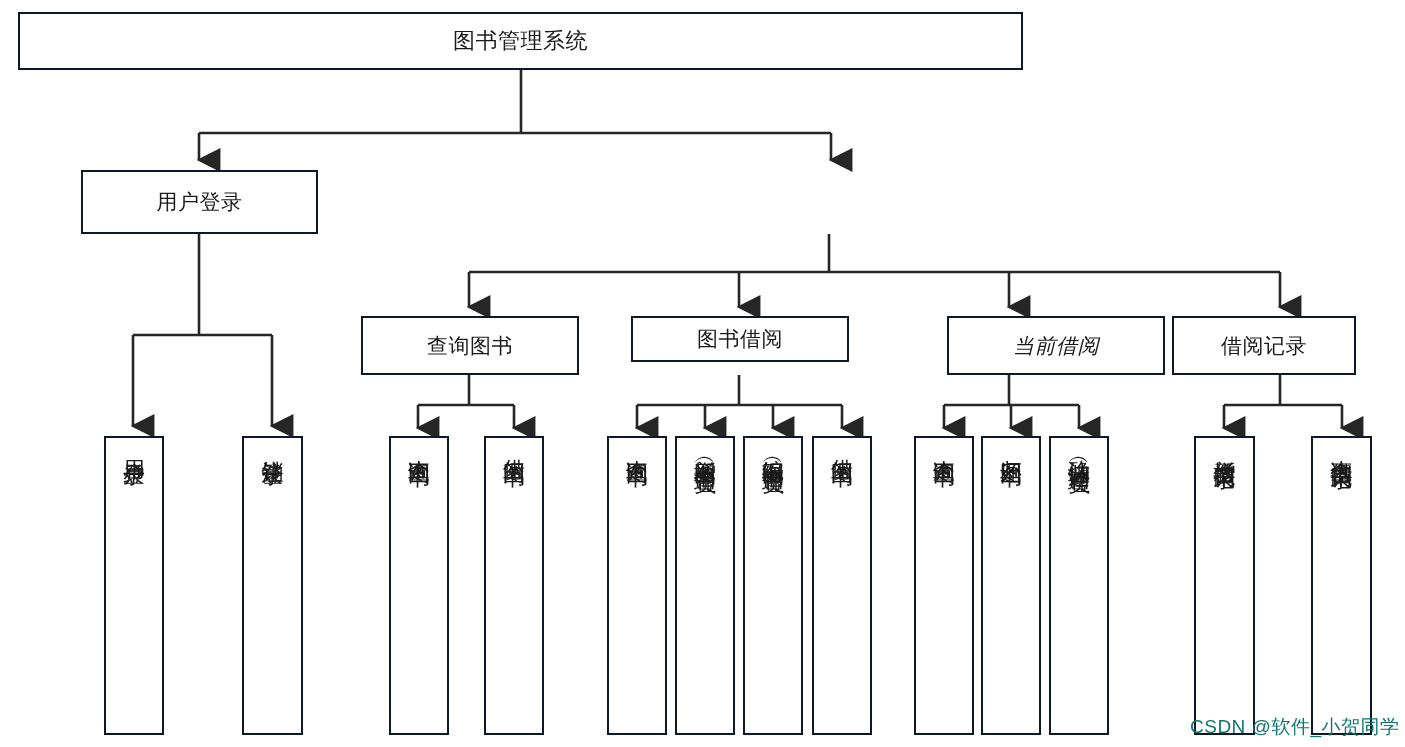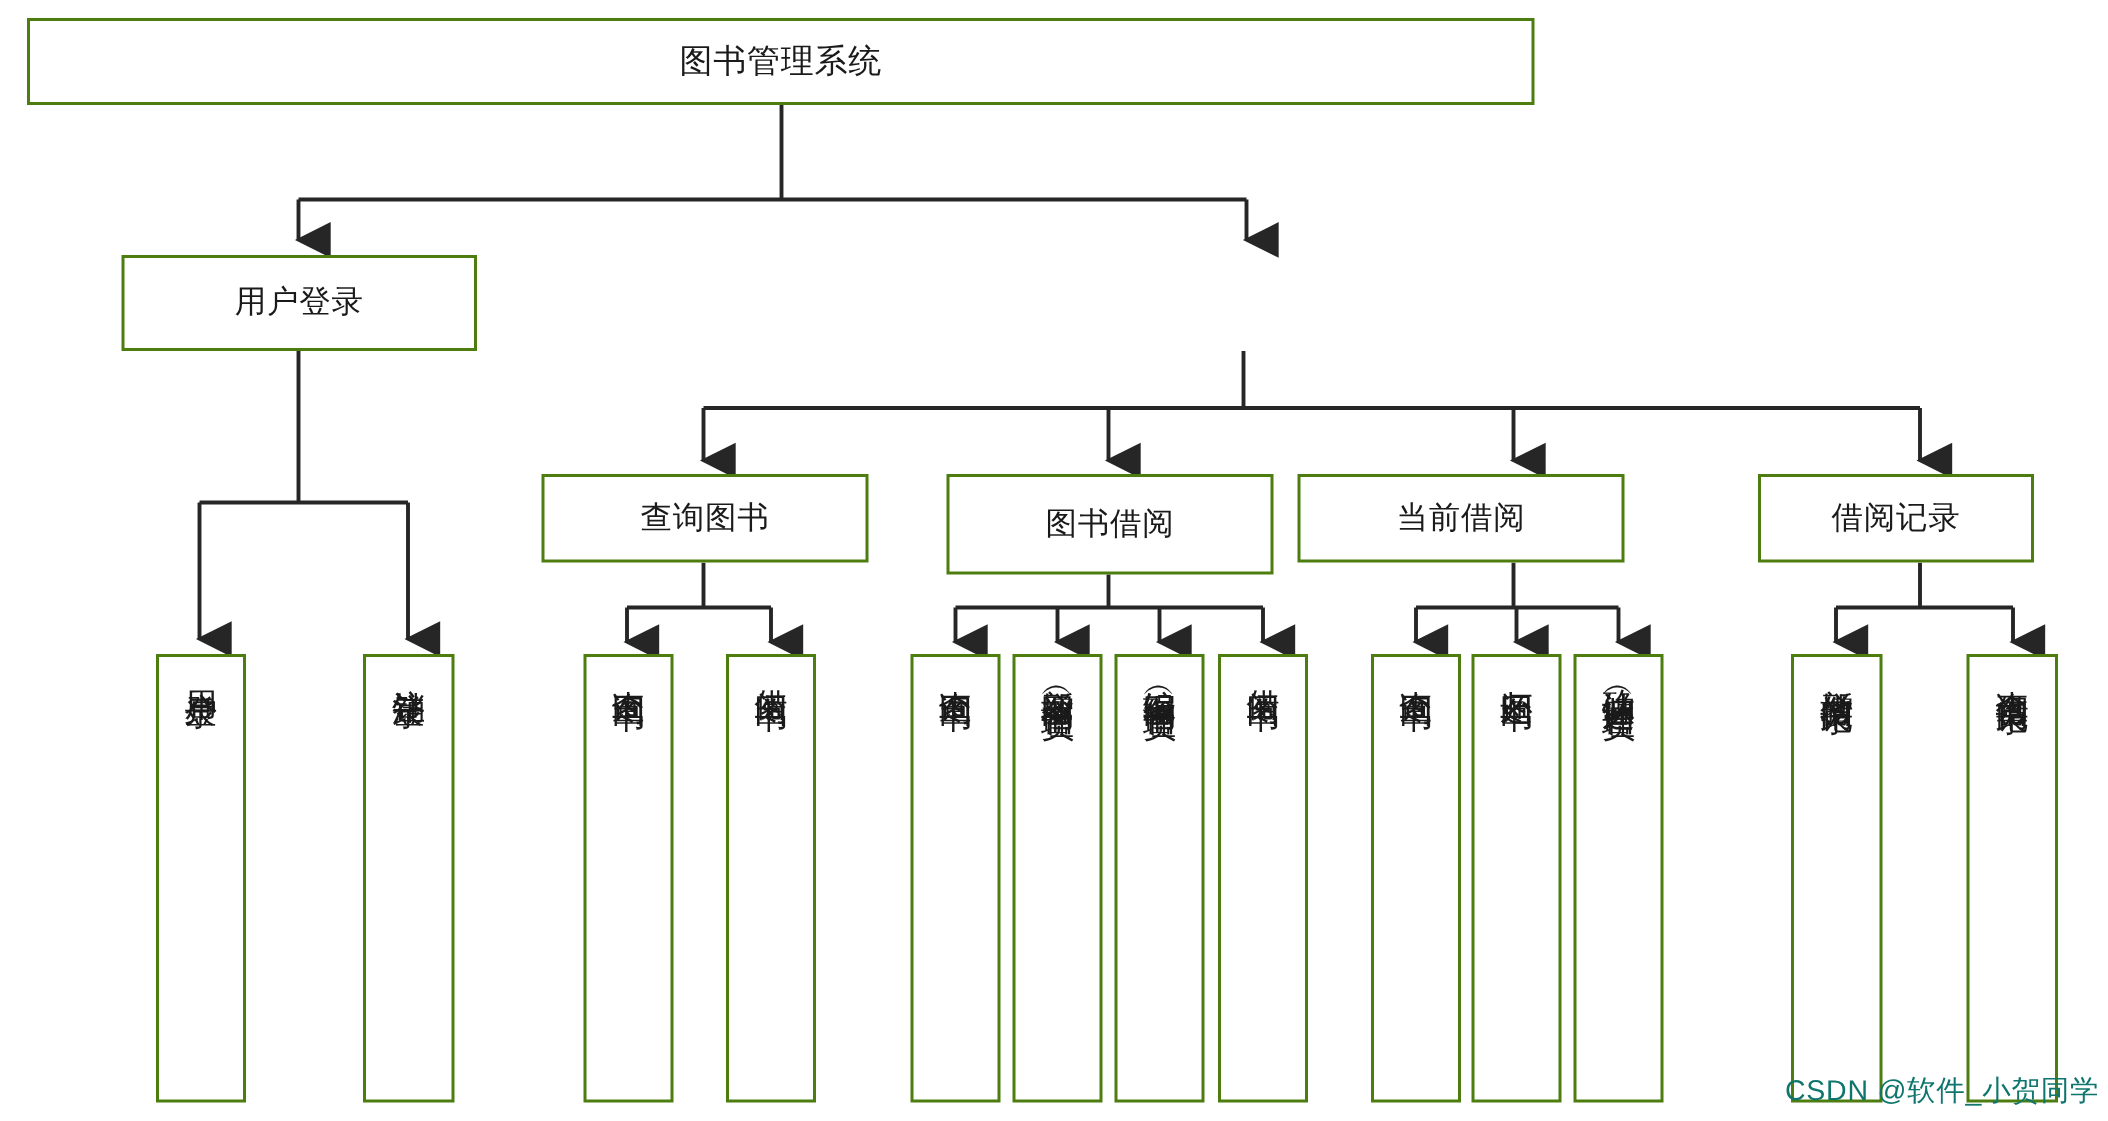--- a/index.html
+++ b/index.html
@@ -23,21 +23,21 @@
     left: 0;
     top: 0;
     width: 1405px;
     height: 747px;
     pointer-events: none;
   }
   .node {
     position: absolute;
     box-sizing: border-box;
     background: #ffffff;
-    border: 2px solid #4d7c0f;
+    border: 2px solid #0f172a;
     display: flex;
     align-items: center;
     justify-content: center;
     color: #1a1a1a;
   }
   .node .lbl {
     display: block;
     text-align: center;
     line-height: 1.02;
     white-space: nowrap;
@@ -134,25 +134,25 @@
 
   <div class="node h" style="left:81px; top:170px; width:237px; height:64px;">
     <span class="lbl">用户登录</span>
   </div>
 
 
   <div class="node h" style="left:361px; top:316px; width:218px; height:59px;">
     <span class="lbl">查询图书</span>
   </div>
 
-  <div class="node h" style="left:631px; top:316px; width:218px; height:67px;">
+  <div class="node h" style="left:631px; top:316px; width:218px; height:46px;">
     <span class="lbl">图书借阅</span>
   </div>
 
-  <div class="node h" style="left:865px; top:316px; width:218px; height:59px;">
+  <div class="node h" style="left:947px; top:316px; width:218px; height:59px;font-style:italic;">
     <span class="lbl">当前借阅</span>
   </div>
 
   <div class="node h" style="left:1172px; top:316px; width:184px; height:59px;">
     <span class="lbl">借阅记录</span>
   </div>
 
   <div class="node v" style="left:104px; top:436px; width:60px; height:299px;">
     <span class="lbl">用户登录</span>
   </div>

